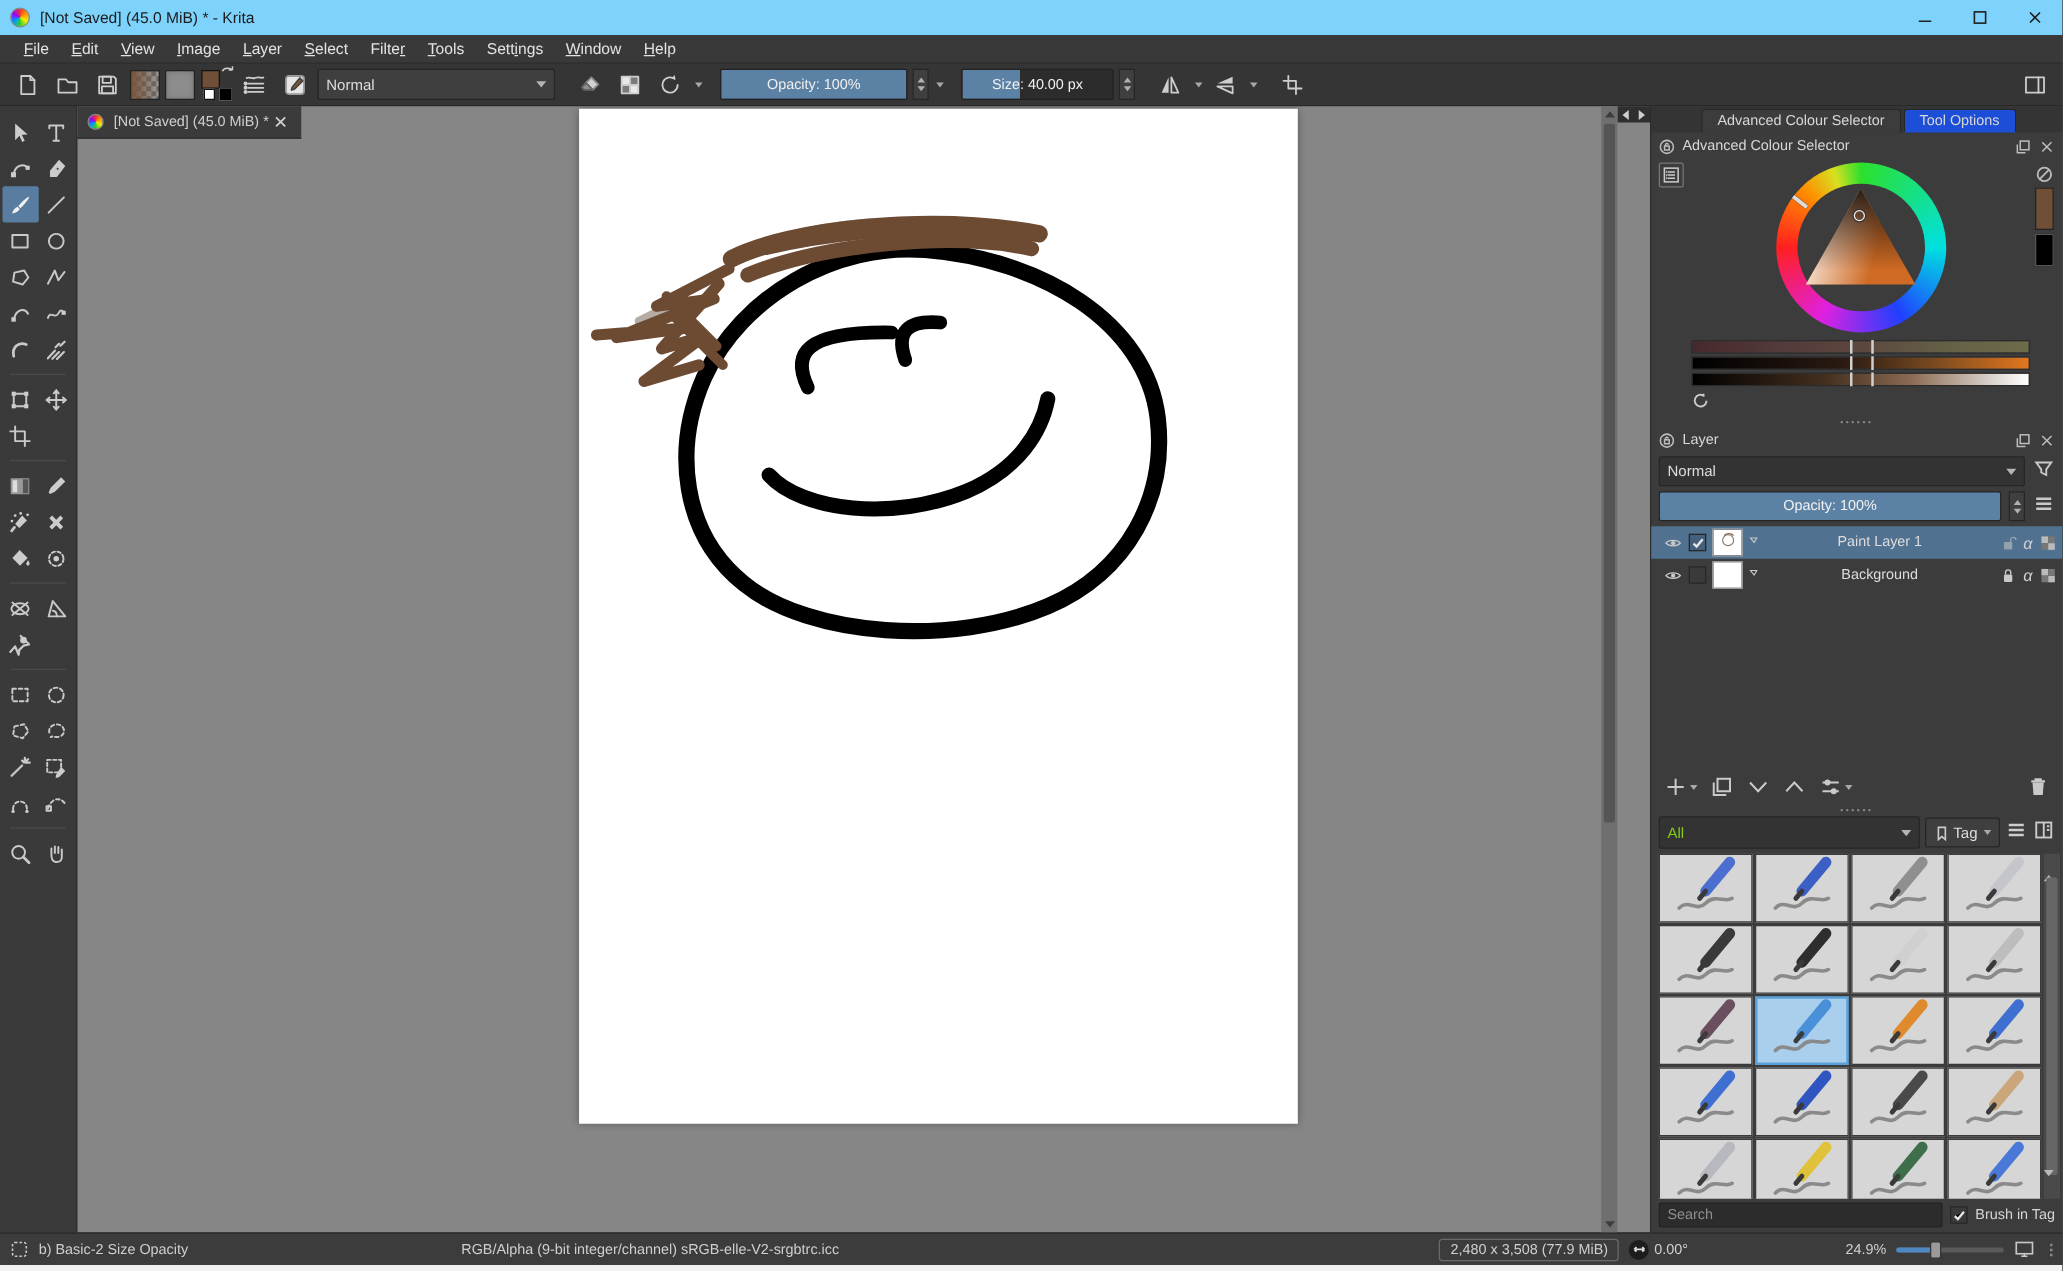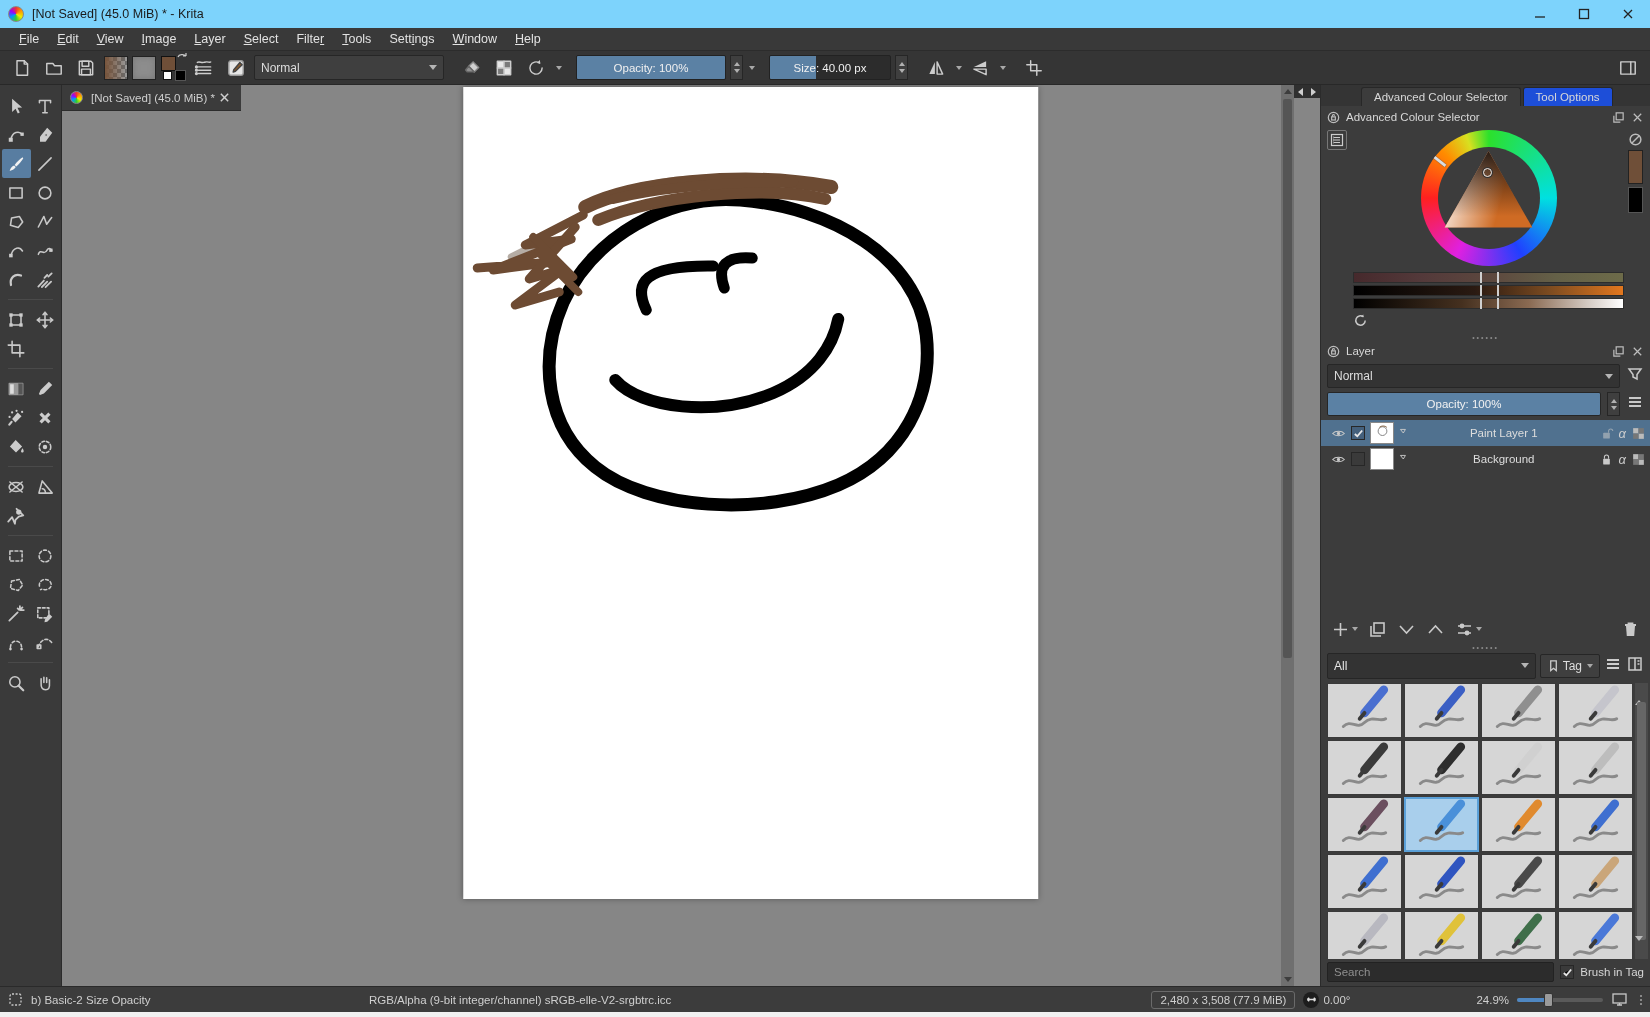--- a/index.html
+++ b/index.html
@@ -153,21 +153,21 @@
   .alpha { font-size:13px; color:#cfcfcf; font-style:italic; }
   .lay-spacer { flex:1; }
   .lay-buttons { display:flex; align-items:center; gap:10px; padding:4px 10px 6px 10px; }
   .lay-buttons .lb svg { width:19px; height:19px; stroke:#c9c9c9; fill:none; stroke-width:1.6; }
   .lb { display:flex; align-items:center; }
   .lb.trash { margin-left:auto; }
 
   
   .bp-filterrow { display:flex; align-items:center; gap:4px; padding:2px 6px; }
   .bp-dd { flex:1; height:24px; background:#333; border:1px solid #262626; border-radius:2px;
-    display:flex; align-items:center; padding:12px 6px; color:#e5e5e5; font-size:12px; }
+    display:flex; align-items:center; padding:12px 6px; color:#84cc16; font-size:12px; }
   .tagbtn { height:24px; background:#3f3f3f; border:1px solid #262626; border-radius:2px;
     display:flex; align-items:center; gap:3px; padding:0 6px; color:#ddd; font-size:12px; }
   .tagbtn svg { width:13px; height:13px; stroke:#ccc; fill:none; stroke-width:1.4; }
   .iconbtn svg { width:18px; height:18px; stroke:#ccc; fill:none; stroke-width:1.5; }
   .bp-grid-wrap { display:flex; flex:1; min-height:0; padding:2px 2px 0 6px; }
   .bp-grid { flex:1; display:grid; grid-template-columns:repeat(4,1fr); gap:2px; align-content:start; overflow:hidden; }
   .btile { height:55px; background:#d6d6d6; border:1px solid #3a3a3a; position:relative; }
   .btile svg { width:100%; height:100%; }
   .btile.selected { background:#a9cfec; outline:2px solid #5aa0d8; outline-offset:-2px; }
   .bp-scroll { width:13px; background:#4a4a4a; margin-left:2px; display:flex; flex-direction:column; }

